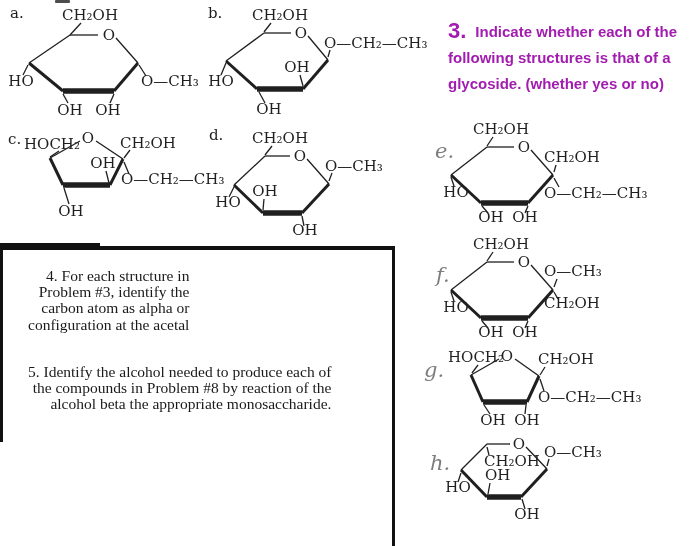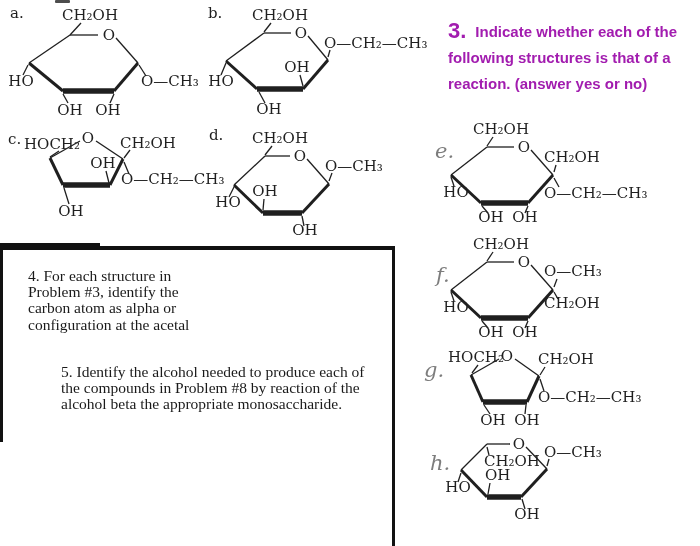--- a/index.html
+++ b/index.html
@@ -17,22 +17,22 @@
       line-height:26px;color:#a21caf;}
   .q3 .q3-num{font-size:22px;margin-right:9px;vertical-align:-1px;}
   .q3-line{white-space:nowrap;}
   .qbox{position:absolute;left:0;top:246px;width:392px;height:297px;
         border-top:4px solid #111;border-right:3px solid #111;}
   .qbox-left{position:absolute;left:0;top:246px;width:3px;height:196px;background:#111;}
   .qbox-step{position:absolute;left:0;top:243px;width:100px;height:3px;background:#111;}
   .q4{position:absolute;left:28px;top:18px;font-size:15.5px;line-height:16.2px;
       font-family:"Liberation Serif","DejaVu Serif",serif;}
   .q5{position:absolute;left:28px;top:114px;font-size:15.5px;line-height:16.2px;
-      font-family:"Liberation Serif","DejaVu Serif",serif;margin-left:33px;}
-  .q4 div,.q5 div{white-space:nowrap;}
+      font-family:"Liberation Serif","DejaVu Serif",serif;}
+  .q4 div,.q5 div{white-space:nowrap;text-align:right;}
   .smudge{position:absolute;left:55px;top:0;width:15px;height:3px;background:#4d4d4d;border-radius:1px;}
 </style>
 </head>
 <body>
 
 <div class="page">
 
   <div class="smudge"></div>
 
   <svg class="struct" style="left:2px;top:2px" width="200" height="118" viewBox="0 0 200 118">
@@ -124,21 +124,21 @@
     <text x="60" y="70" text-anchor="middle">OH</text>
     <text x="23" y="81" text-anchor="middle">HO</text>
     <text x="100" y="109" text-anchor="middle">OH</text>
   </svg>
 
   <div class="q3">
     <div class="q3-line">
       <span class="q3-num">3.</span><span>Indicate whether each of the</span>
     </div>
     <div class="q3-line">following structures is that of a</div>
-    <div class="q3-line">reaction. (answer yes or no)</div>
+    <div class="q3-line">glycoside. (whether yes or no)</div>
   </div>
 
   <svg class="struct" style="left:420px;top:115px" width="235" height="120" viewBox="0 0 235 120">
     <text x="15" y="43" class="hand">e.</text>
     <text x="81" y="19" text-anchor="middle">CH₂OH</text>
     <g>
       <line class="w1" x1="73" y1="22" x2="67" y2="31"></line>
       <line class="w1" x1="67" y1="32" x2="94" y2="32"></line>
       <line class="w1" x1="111" y1="35" x2="133" y2="60"></line>
       <line class="w3" x1="133" y1="60" x2="108" y2="88"></line>

